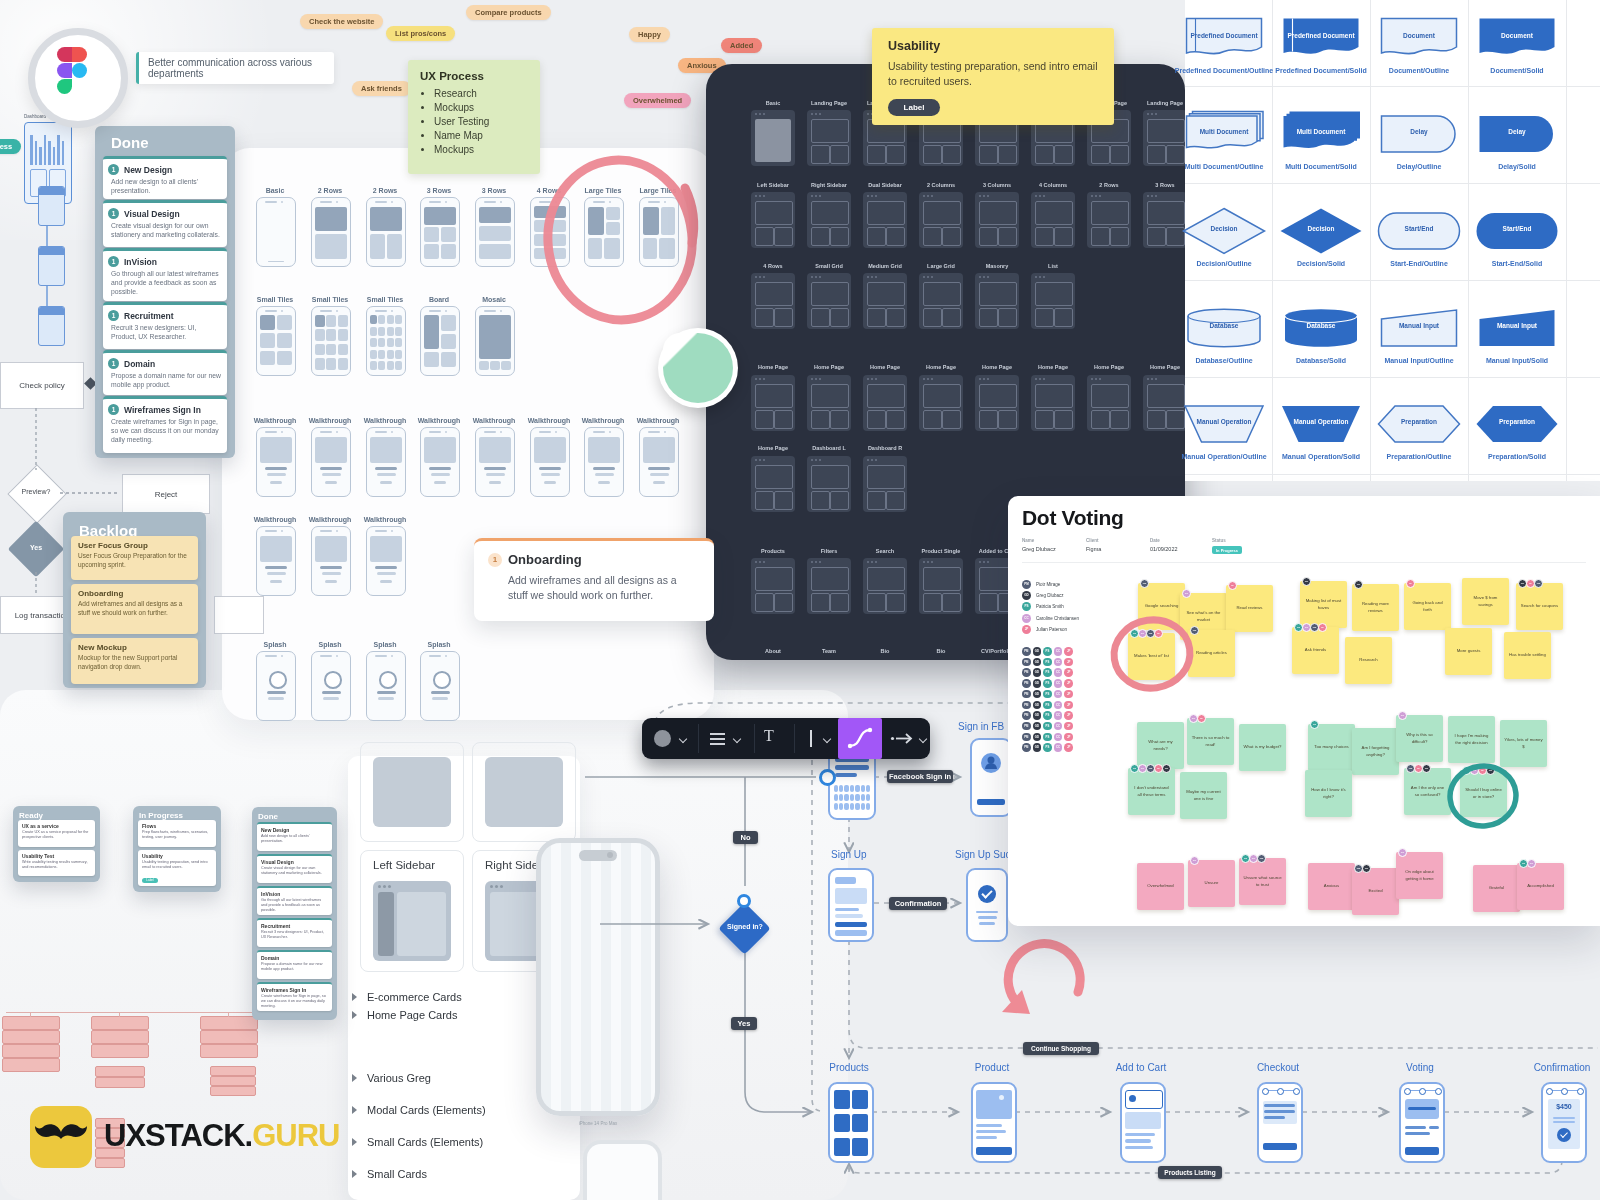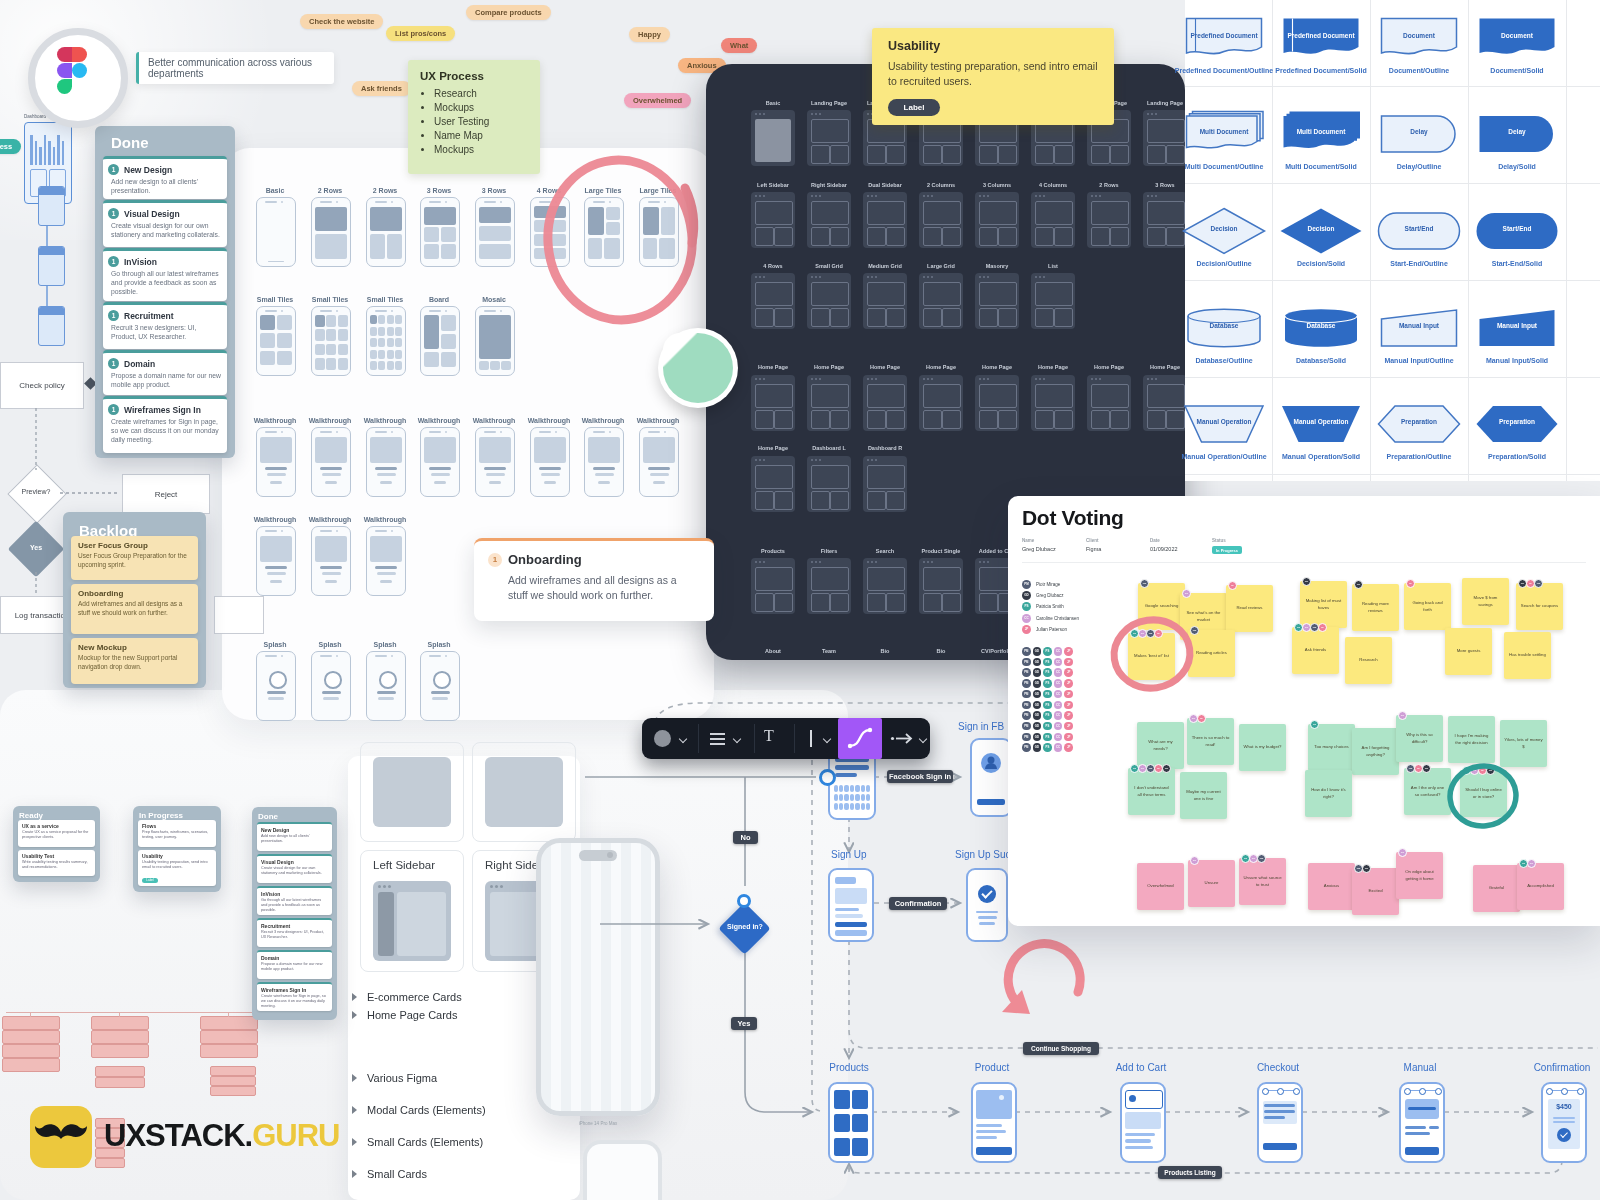--- a/index.html
+++ b/index.html
@@ -449,21 +449,21 @@
     </div>
   <div class="abs" style="left:136px;top:52px;width:198px;height:32px;background:#fff;border-left:3px solid #45b0a8;border-radius:3px;box-shadow:0 3px 8px rgba(0,0,0,.08);display:flex;align-items:center;padding-left:9px;box-sizing:border-box;">
     <span style="font-size:10px;color:#55606c;">Better communication across various departments</span>
   </div>
   <div id="tags">
       <div class="tag" style="left: 300px; top: 14px; background: rgb(248, 215, 174);">Check the website</div>
       <div class="tag" style="left: 386px; top: 26px; background: rgb(246, 224, 126);">List pros/cons</div>
       <div class="tag" style="left: 466px; top: 5px; background: rgb(248, 215, 174);">Compare products</div>
       <div class="tag" style="left: 629px; top: 27px; background: rgb(248, 215, 174);">Happy</div>
       <div class="tag" style="left: 352px; top: 81px; background: rgb(248, 215, 174);">Ask friends</div>
-      <div class="tag" style="left: 721px; top: 38px; background: rgb(240, 133, 122);">What</div>
+      <div class="tag" style="left: 721px; top: 38px; background: rgb(240, 133, 122);">Added</div>
       <div class="tag" style="left: 678px; top: 58px; background: rgb(248, 181, 130);">Anxious</div>
       <div class="tag" style="left: 624px; top: 93px; background: rgb(242, 164, 189);">Overwhelmed</div>
       <div class="tag" style="left: -26px; top: 139px; background: rgb(57, 179, 167); color: rgb(255, 255, 255);">Process</div>
     </div>
 
   <div class="abs" style="left:408px;top:60px;width:132px;height:114px;background:#dcebbf;border-radius:3px;box-shadow:0 3px 8px rgba(60,70,30,.15);padding:10px 12px;box-sizing:border-box;">
     <div style="font-size:11.5px;font-weight:bold;color:#2f3322;">UX Process</div>
     <ul id="uxp-list" style="margin:6px 0 0 14px;padding:0;">
         <li style="font-size: 10px; color: rgb(58, 64, 48); margin-bottom: 3px;">Research</li>
         <li style="font-size: 10px; color: rgb(58, 64, 48); margin-bottom: 3px;">Mockups</li>
@@ -935,21 +935,21 @@
       <div style="position: absolute; left: 472px; top: 850px; width: 102px; height: 120px; border: 1px solid rgb(228, 232, 236); border-radius: 8px;">
         <div style="position: absolute; left: 12px; top: 8px; font-size: 11.5px; color: rgb(58, 63, 69);">Right Sidebar</div>
         <div style="position: absolute; left: 12px; top: 30px; width: 78px; height: 80px; background: rgb(184, 195, 207); border-radius: 6px;">
           <div style="position: absolute; left: 5px; top: 4px; width: 3px; height: 3px; border-radius: 50%; background: rgb(141, 153, 166); box-shadow: rgb(141, 153, 166) 5px 0px 0px, rgb(141, 153, 166) 10px 0px 0px;"></div>
           <div style="position: absolute; left: 58px; top: 11px; width: 16px; bottom: 5px; background: rgb(141, 153, 166); border-radius: 3px;"></div>
           <div style="position: absolute; left: 5px; top: 11px; width: 49px; bottom: 5px; background: rgb(205, 214, 223); border-radius: 3px;"></div>
         </div>
       </div>
       <div class="menu-item" style="left: 352px; top: 1009px;">Home Page Cards</div>
       <div class="menu-item" style="left: 352px; top: 991px;">E-commerce Cards</div>
-      <div class="menu-item" style="left: 352px; top: 1072.4px;">Various Figma</div>
+      <div class="menu-item" style="left: 352px; top: 1072.4px;">Various Greg</div>
       <div class="menu-item" style="left: 352px; top: 1104.1px;">Modal Cards (Elements)</div>
       <div class="menu-item" style="left: 352px; top: 1135.8px;">Small Cards (Elements)</div>
       <div class="menu-item" style="left: 352px; top: 1167.5px;">Small Cards</div>
     </div>
   <div id="mini-kanban">
       <div class="kanban" style="left: 13px; top: 806px; width: 87px; height: 76px;"></div>
       <div class="mini-title" style="left: 19px; top: 811px; font-size: 8px;">Ready</div>
       <div class="kanban" style="left: 133px; top: 806px; width: 88px; height: 86px;"></div>
       <div class="mini-title" style="left: 139px; top: 811px; font-size: 8px;">In Progress</div>
       <div class="kanban" style="left: 252px; top: 807px; width: 85px; height: 213px;"></div>
@@ -1129,21 +1129,21 @@
         <div style="position: absolute; left: 10%; top: 8%; width: 80%; height: 5%; border-top: 1.5px solid rgb(132, 171, 232);"></div>
         <div style="position: absolute; left: 8%; top: 5%; width: 5px; height: 5px; border-radius: 50%; background: rgb(255, 255, 255); border: 1.5px solid rgb(47, 108, 196);"></div>
         <div style="position: absolute; left: 44%; top: 5%; width: 5px; height: 5px; border-radius: 50%; background: rgb(255, 255, 255); border: 1.5px solid rgb(47, 108, 196);"></div>
         <div style="position: absolute; left: 80%; top: 5%; width: 5px; height: 5px; border-radius: 50%; background: rgb(255, 255, 255); border: 1.5px solid rgb(47, 108, 196);"></div>
         <div class="blk" style="left: 10%; top: 22%; width: 80%; height: 30%; background: rgb(220, 233, 249);"></div>
         <div class="blk" style="left: 12%; top: 26%; width: 74%; height: 4%; background: rgb(47, 108, 196); opacity: 0.7;"></div>
         <div class="blk" style="left: 12%; top: 34%; width: 74%; height: 4%; background: rgb(47, 108, 196); opacity: 0.7;"></div>
         <div class="blk" style="left: 12%; top: 42%; width: 50%; height: 4%; background: rgb(47, 108, 196); opacity: 0.7;"></div>
         <div class="blk" style="left: 10%; top: 76%; width: 80%; height: 10%; background: rgb(47, 108, 196);"></div>
       </div>
-      <div class="flabel" style="left: 1420px; top: 1062px; transform: translateX(-50%);">Manual</div>
+      <div class="flabel" style="left: 1420px; top: 1062px; transform: translateX(-50%);">Voting</div>
       <div class="fphone" style="left: 1399px; top: 1082px; width: 42px; height: 77px;">
         <div style="position: absolute; left: 10%; top: 8%; width: 80%; height: 5%; border-top: 1.5px solid rgb(132, 171, 232);"></div>
         <div style="position: absolute; left: 8%; top: 5%; width: 5px; height: 5px; border-radius: 50%; background: rgb(255, 255, 255); border: 1.5px solid rgb(47, 108, 196);"></div>
         <div style="position: absolute; left: 44%; top: 5%; width: 5px; height: 5px; border-radius: 50%; background: rgb(255, 255, 255); border: 1.5px solid rgb(47, 108, 196);"></div>
         <div style="position: absolute; left: 80%; top: 5%; width: 5px; height: 5px; border-radius: 50%; background: rgb(255, 255, 255); border: 1.5px solid rgb(47, 108, 196);"></div>
         <div class="blk" style="left: 10%; top: 20%; width: 80%; height: 26%; background: rgb(156, 190, 240); border-radius: 3px;"></div>
         <div class="blk" style="left: 16%; top: 30%; width: 68%; height: 4%; background: rgb(47, 108, 196);"></div>
         <div class="blk" style="left: 10%; top: 54%; width: 50%; height: 4%; background: rgb(47, 108, 196); opacity: 0.75;"></div>
         <div class="blk" style="left: 10%; top: 62%; width: 60%; height: 4%; background: rgb(47, 108, 196); opacity: 0.75;"></div>
         <div class="blk" style="left: 66%; top: 54%; width: 24%; height: 4%; background: rgb(47, 108, 196); opacity: 0.75;"></div>

